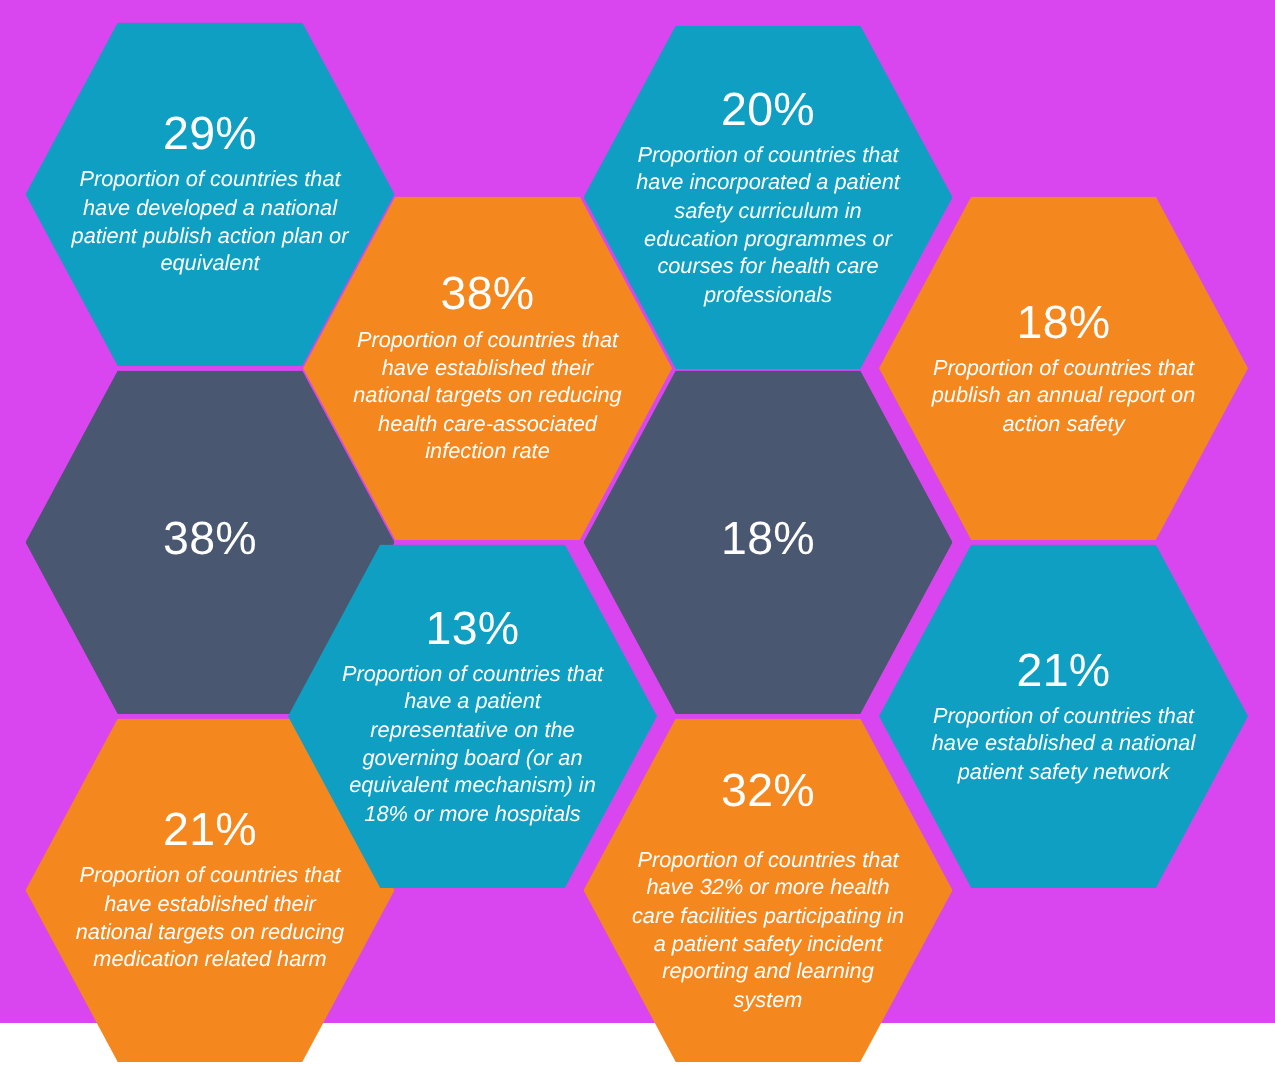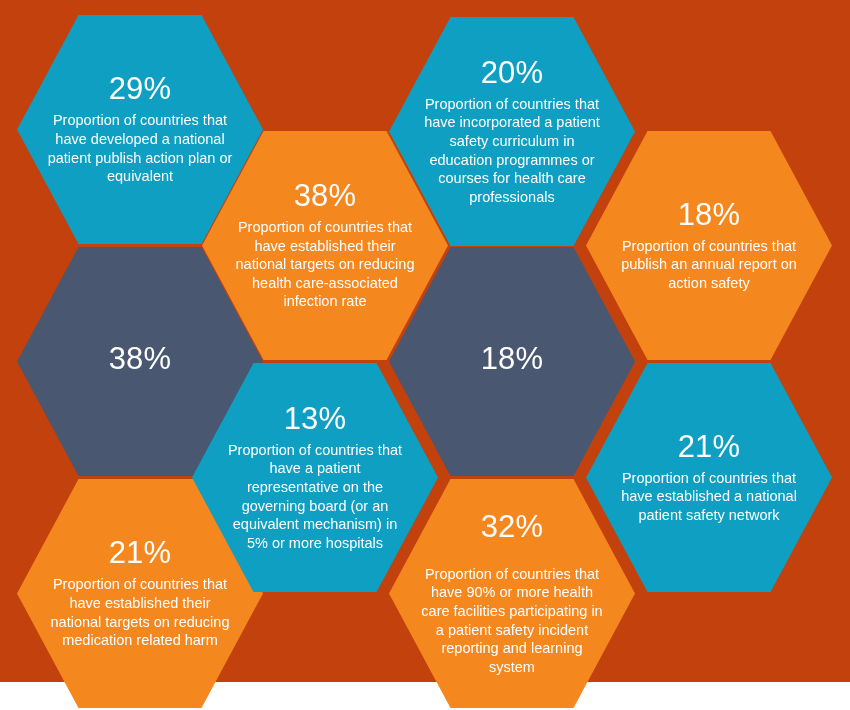--- a/index.html
+++ b/index.html
@@ -11,21 +11,21 @@
     width: 850px;
     height: 710px;
     font-family: "Liberation Sans", sans-serif;
     overflow: hidden;
   }
 
   #infographic {
     position: relative;
     width: 850px;
     height: 682px;
-    background: #c2410c;
+    background: #d946ef;
   }
 
   .hex {
     position: absolute;
     width: 246px;
     height: 229px;
     -webkit-clip-path: polygon(25% 0%, 75% 0%, 100% 50%, 75% 100%, 25% 100%, 0% 50%);
     clip-path: polygon(25% 0%, 75% 0%, 100% 50%, 75% 100%, 25% 100%, 0% 50%);
     box-sizing: border-box;
     display: flex;
@@ -45,20 +45,21 @@
     margin-bottom: 7px;
     color: #ffffff;
   }
 
   .hex .desc {
     font-size: 14.5px;
     line-height: 1.28;
     font-weight: 400;
     color: #ffffff;
     max-width: 200px;
+    font-style: italic;
   }
 
   
   .c-teal   { background: #0E9FC2; }
   .c-orange { background: #F5871F; }
   .c-slate  { background: #4A5770; }
 </style>
 </head>
 <body>
 
@@ -78,26 +79,26 @@
     <div class="desc">Proportion of countries that have established their national targets on reducing medication related harm</div>
   </div>
 
   <div class="hex c-orange" style="left:202px; top:131px;">
     <div class="pct">38%</div>
     <div class="desc">Proportion of countries that have established their national targets on reducing health care-associated infection rate</div>
   </div>
 
   <div class="hex c-teal" style="left:192px; top:363px;">
     <div class="pct">13%</div>
-    <div class="desc">Proportion of countries that have a patient representative on the governing board (or an equivalent mechanism) in 5% or more hospitals</div>
+    <div class="desc">Proportion of countries that have a patient representative on the governing board (or an equivalent mechanism) in 18% or more hospitals</div>
   </div>
 
   <div class="hex c-orange" style="left:389px; top:479px;gap:16px;">
     <div class="pct">32%</div>
-    <div class="desc">Proportion of countries that have 90% or more health care facilities participating in a patient safety incident reporting and learning system</div>
+    <div class="desc">Proportion of countries that have 32% or more health care facilities participating in a patient safety incident reporting and learning system</div>
   </div>
 
   <div class="hex c-teal" style="left:389px; top:17px;">
     <div class="pct">20%</div>
     <div class="desc">Proportion of countries that have incorporated a patient safety curriculum in education programmes or courses for health care professionals</div>
   </div>
 
   <div class="hex c-slate" style="left:389px; top:247px;">
     <div class="pct">18%</div>
   </div>

